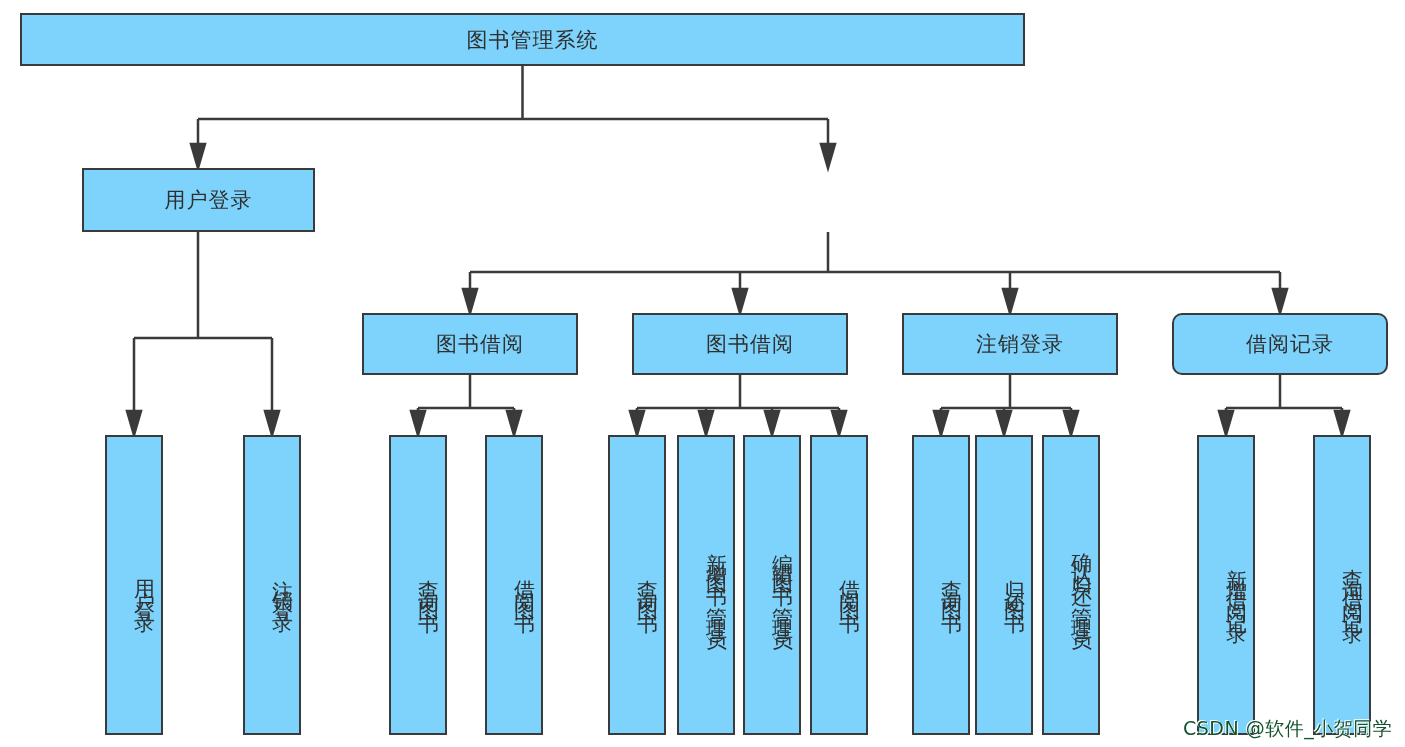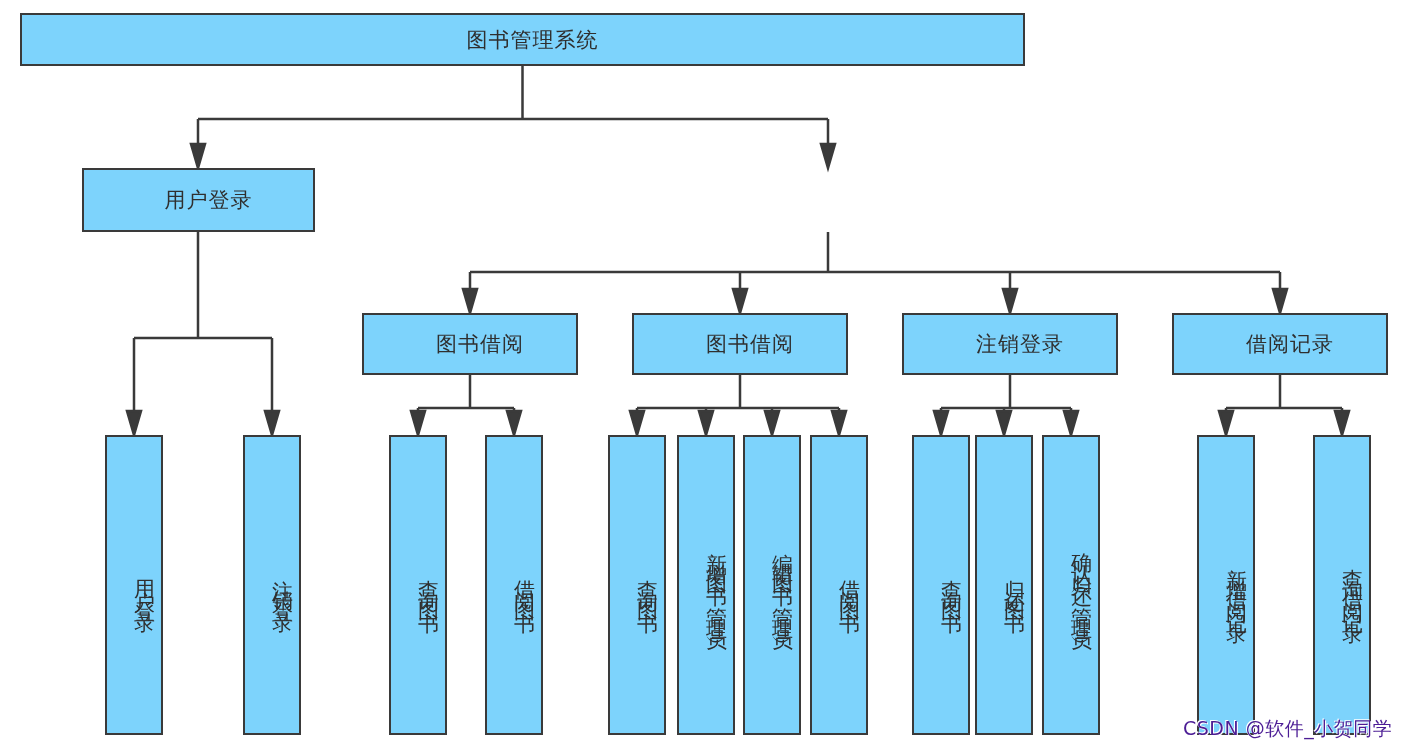--- a/index.html
+++ b/index.html
@@ -28,21 +28,21 @@
     font-size:21px;
     letter-spacing:11px;
     line-height:1;
     justify-content:center;
     align-items:center;
   }
   .watermark{
     position:absolute;
     left:1183px;top:716px;
     font-size:19px;
-    color:#4c1d95;
+    color:#14532d;
     letter-spacing:0.5px;
     white-space:nowrap;
     text-shadow:1px 1px 0 #ffffff,-1px -1px 0 #ffffff;
     z-index:5;
   }
 </style>
 </head>
 <body>
 
 <div id="stage">
@@ -99,21 +99,21 @@
     </g>
   </svg>
 
   <div class="node bh" style="left:20px;top:13px;width:1005px;height:53px;">图书管理系统</div>
 
   <div class="node bh" style="left:82px;top:168px;width:233px;height:64px;">用户登录</div>
 
   <div class="node bh" style="left:362px;top:313px;width:216px;height:62px;">图书借阅</div>
   <div class="node bh" style="left:632px;top:313px;width:216px;height:62px;">图书借阅</div>
   <div class="node bh" style="left:902px;top:313px;width:216px;height:62px;">注销登录</div>
-  <div class="node bh" style="left:1172px;top:313px;width:216px;height:62px;">借阅记录</div>
+  <div class="node bh" style="left:1172px;top:313px;width:216px;height:62px;border-radius:10px;">借阅记录</div>
 
   <div class="node bv" style="left:105px;top:435px;width:58px;height:300px;">用户登录</div>
   <div class="node bv" style="left:243px;top:435px;width:58px;height:300px;">注销登录</div>
 
   <div class="node bv" style="left:389px;top:435px;width:58px;height:300px;">查询图书</div>
   <div class="node bv" style="left:485px;top:435px;width:58px;height:300px;">借阅图书</div>
 
   <div class="node bv" style="left:608px;top:435px;width:58px;height:300px;">查询图书</div>
   <div class="node bv" style="left:677px;top:435px;width:58px;height:300px;">新增图书（管理员）</div>
   <div class="node bv" style="left:743px;top:435px;width:58px;height:300px;">编辑图书（管理员）</div>

